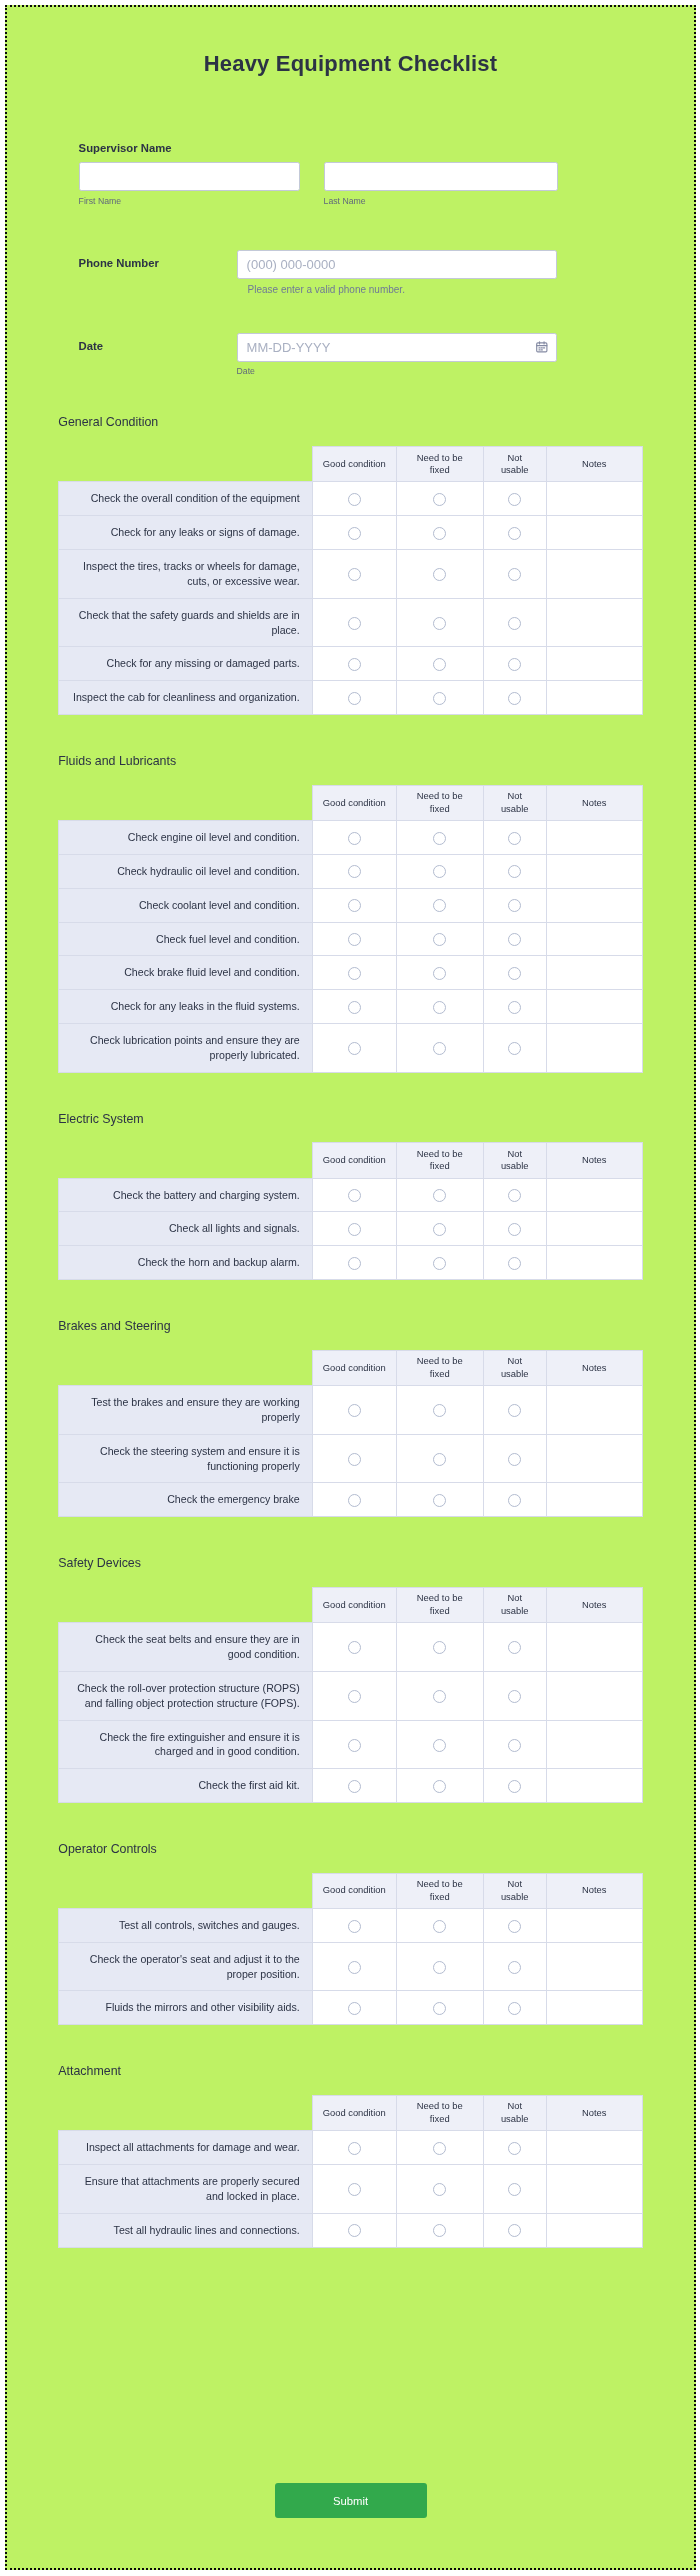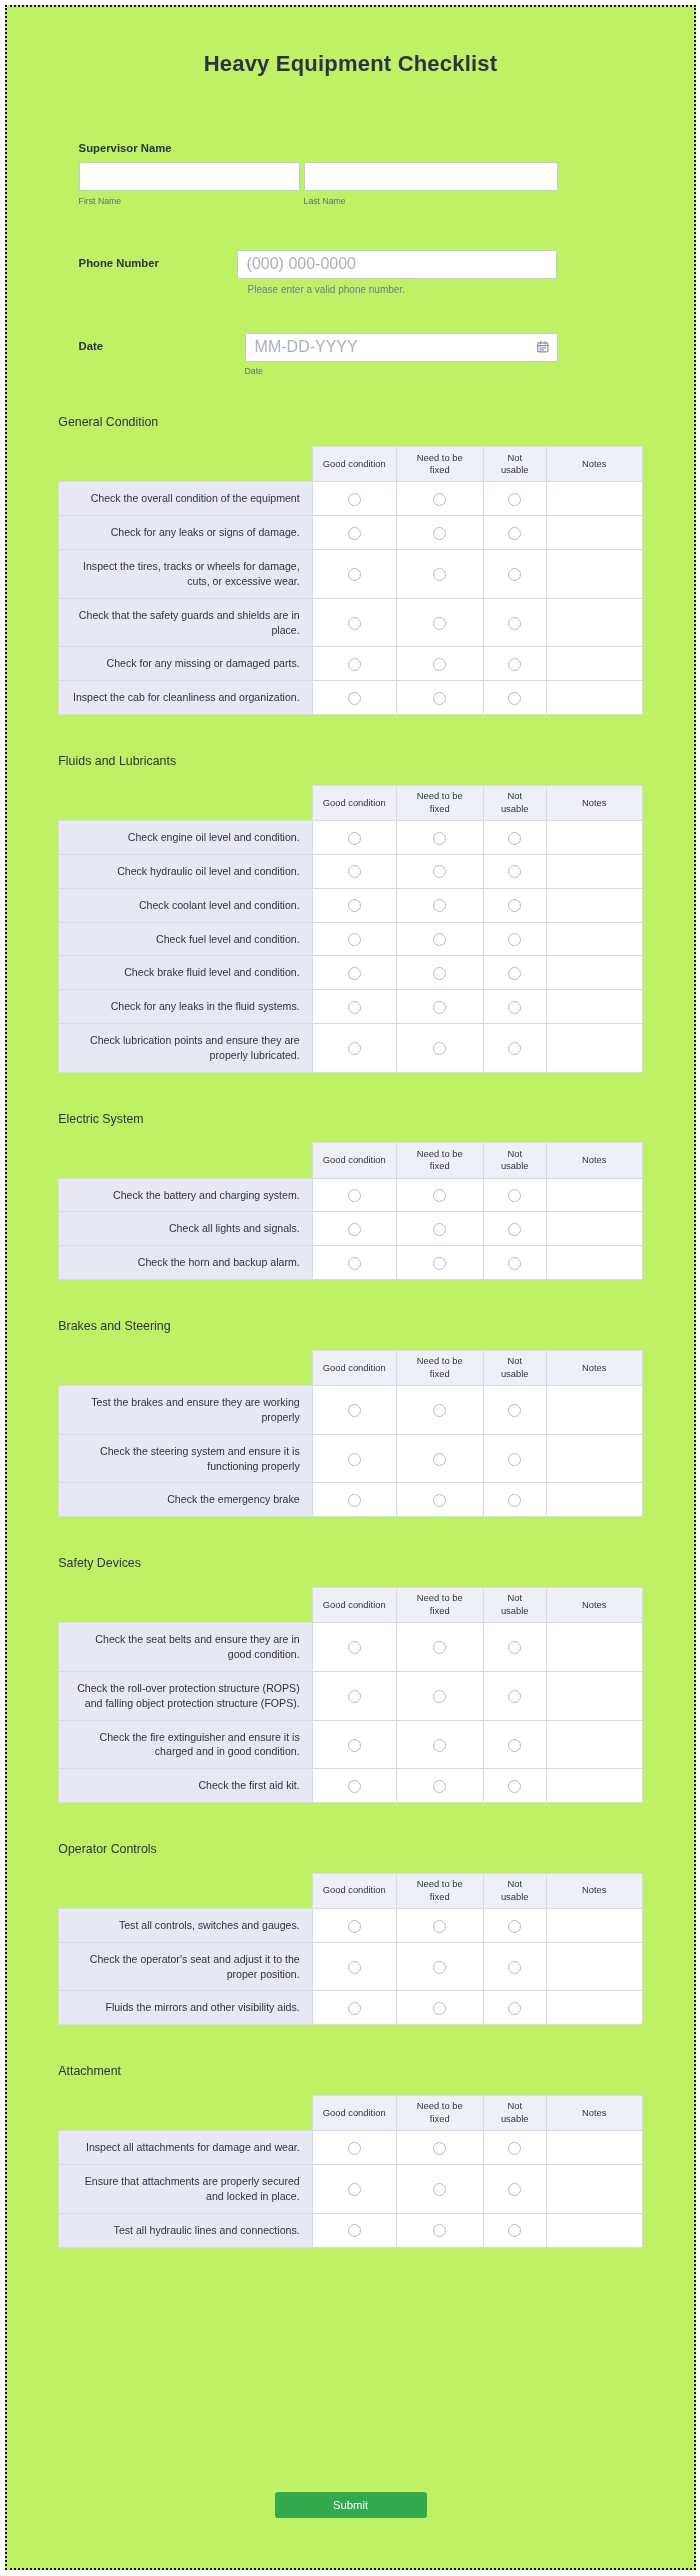--- a/index.html
+++ b/index.html
@@ -36,30 +36,30 @@
     margin: 65px 0 0 20.3px;
     width: 479px;
   }
   .field { margin-top: 0; }
   .field-label {
     display: block;
     font-size: 11.3px;
     font-weight: 700;
     color: #2c3345;
   }
-  .name-inputs { display: flex; gap: 4px; margin-top: 8.3px; }
+  .name-inputs { display: flex; gap: 24px; margin-top: 8.3px; }
   .name-col.first { width: 221px; }
   .name-col.last  { flex: 1; }
   input.text-input {
     width: 100%;
     height: 29px;
     border: 0.8px solid #c3c9d8;
     border-radius: 2.3px;
     padding: 0 9px;
-    font-size: 16px;
+    font-size: 13px;
     font-family: "Liberation Sans", sans-serif;
     color: #2c3345;
     background: #fff;
     outline: none;
   }
   input.text-input::placeholder { color: #a9b0c2; }
   .sublabel {
     margin-top: 4.5px;
     font-size: 8.7px;
     color: #60697b;
@@ -67,21 +67,21 @@
   .hint {
     margin-top: 5.3px;
     font-size: 10px;
     color: #6f7a96;
     margin-left: 11px;
   }
   .field-row { display: flex; align-items: flex-start; }
   .field-row .field-label { width: 158px; flex: none; padding-top: 7.5px; }
   .field-row .control { width: 320px; }
   .field-phone { margin-top: 44px; }
-  .field-date  { margin-top: 38px; gap: 8px; }
+  .field-date  { margin-top: 38px; }
   .date-wrap { position: relative; }
   .date-wrap input.text-input { padding-right: 29px; }
   .cal-icon {
     position: absolute;
     right: 8.3px;
     top: 7.5px;
     width: 13.6px;
     height: 13.6px;
     cursor: pointer;
     display: inline-block;
@@ -144,21 +144,21 @@
   td.notes { cursor: text; }
   
   .submit-row {
     position: absolute;
     left: 0; right: 0;
     bottom: 50px;
     text-align: center;
   }
   button.submit {
     width: 152px;
-    height: 26px;
+    height: 35px;
     border: none;
     border-radius: 3px;
     background: #32a94c;
     color: #ffffff;
     font-size: 11.3px;
     font-family: "Liberation Sans", sans-serif;
     cursor: pointer;
   }
 </style>
 </head>

